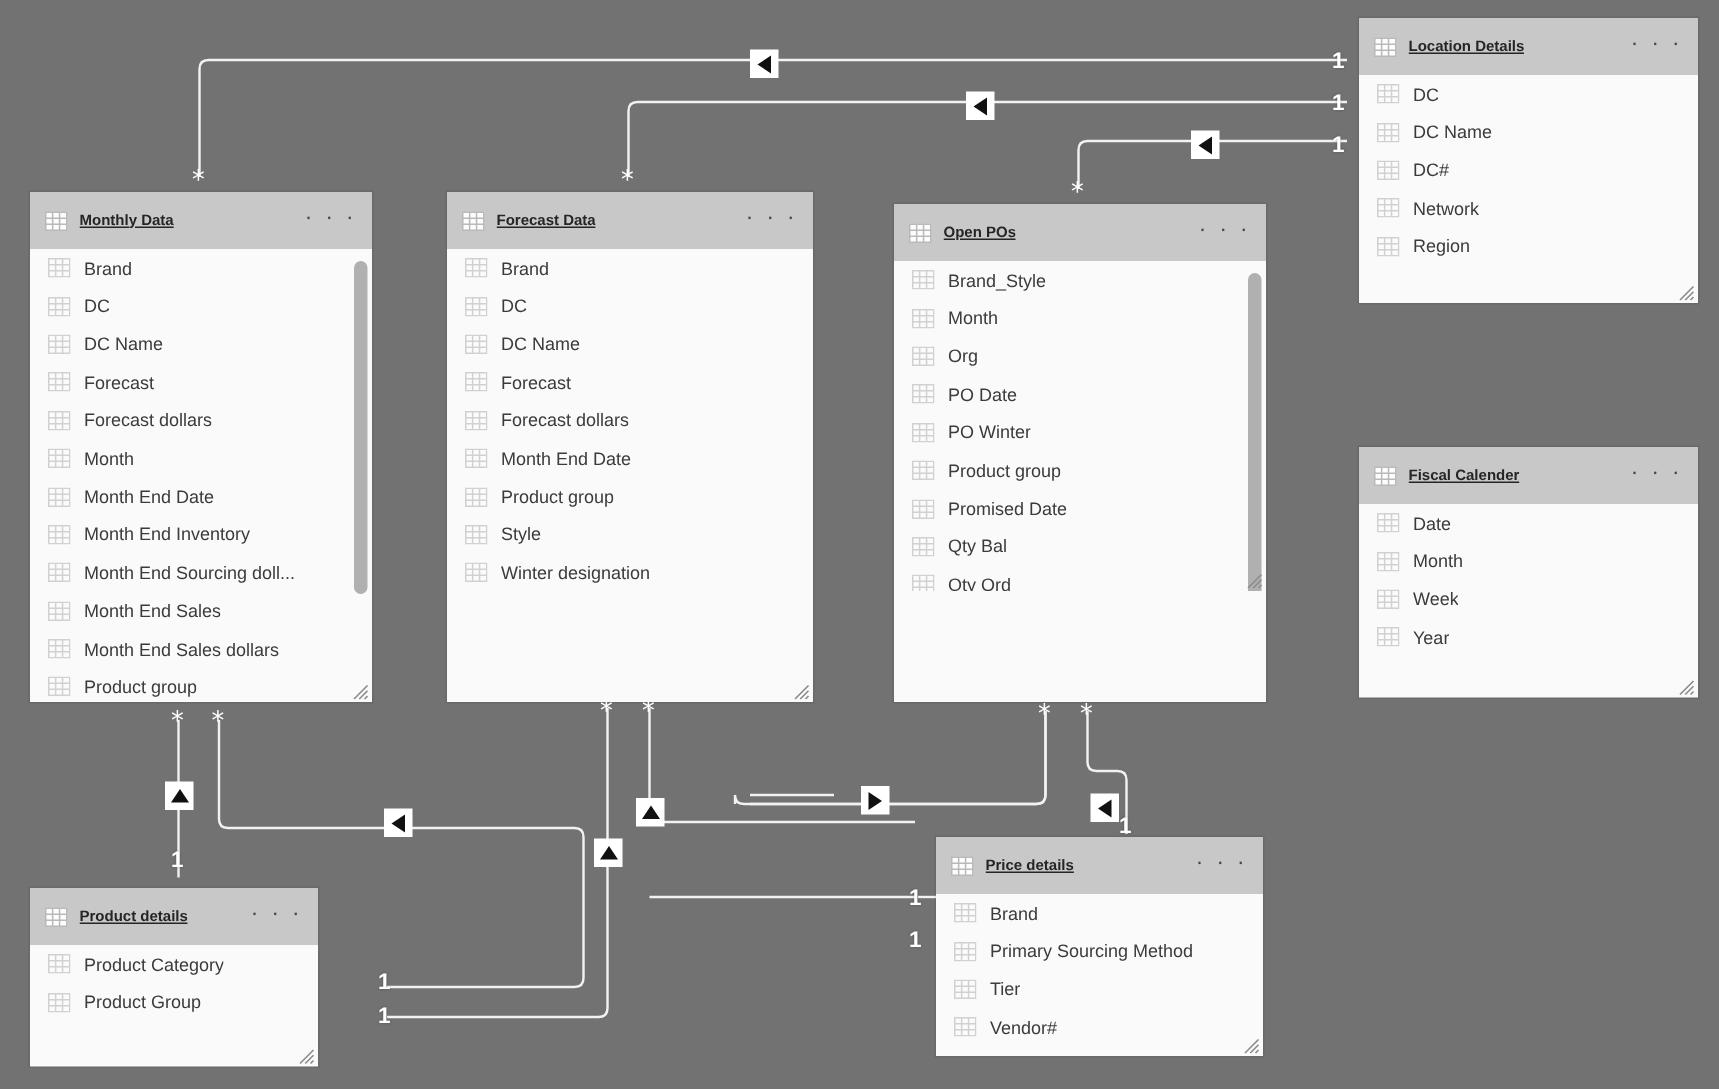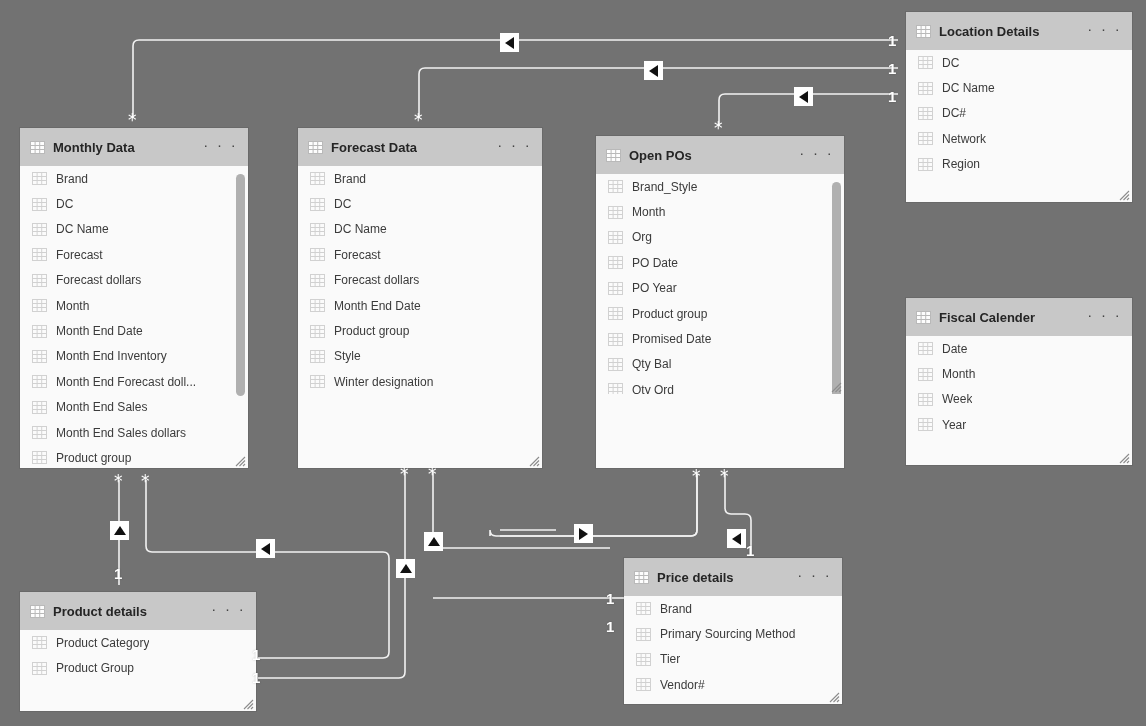--- a/index.html
+++ b/index.html
@@ -14,22 +14,22 @@
   
   #wires{position:absolute;left:0;top:0;width:1146px;height:726px;pointer-events:none;}
   #wires path{fill:none;stroke:#f2f2f2;stroke-width:1.6;}
 
   .card{position:absolute;background:#fafafa;box-shadow:0 0 0 1px rgba(0,0,0,.08);}
   .card .hdr{
     height:38px;background:#c8c8c8;display:flex;align-items:center;
     padding:0 10px;box-sizing:border-box;
   }
   .card .hdr .ttl{
-    font-size:13px;font-weight:bold;color:#252525;margin-left:8px;
-    white-space:nowrap;overflow:hidden;
+    font-size:10px;font-weight:bold;color:#252525;margin-left:8px;
+    white-space:nowrap;overflow:hidden;text-decoration:underline;
   }
   .card .hdr .dots{
     margin-left:auto;color:#444;font-size:15px;letter-spacing:2.3px;line-height:1;
     padding-bottom:5px;
   }
   .card .body{position:relative;overflow:hidden;}
   .fld{display:flex;align-items:center;height:25.4px;padding-left:12px;box-sizing:border-box;}
   .fld .nm{font-size:12px;color:#3b3b3b;margin-left:9px;white-space:nowrap;overflow:hidden;}
 
   
@@ -225,21 +225,21 @@
               <rect x="1" y="1" width="3.6" height="3" fill="#fdfdfd"></rect>
               <rect x="5.6" y="1" width="3.6" height="3" fill="#fdfdfd"></rect>
               <rect x="10.2" y="1" width="3.8" height="3" fill="#fdfdfd"></rect>
               <rect x="1" y="5" width="3.6" height="3" fill="#fdfdfd"></rect>
               <rect x="5.6" y="5" width="3.6" height="3" fill="#fdfdfd"></rect>
               <rect x="10.2" y="5" width="3.8" height="3" fill="#fdfdfd"></rect>
               <rect x="1" y="9" width="3.6" height="3" fill="#fdfdfd"></rect>
               <rect x="5.6" y="9" width="3.6" height="3" fill="#fdfdfd"></rect>
               <rect x="10.2" y="9" width="3.8" height="3" fill="#fdfdfd"></rect>
             </svg>
-            <span class="nm">Month End Forecast doll...</span>
+            <span class="nm">Month End Sourcing doll...</span>
           </div>
           <div class="fld">
             <svg class="gicon lt" viewBox="0 0 15 13">
               <rect x="0" y="0" width="15" height="13" fill="#b9b9b9"></rect>
               <rect x="1" y="1" width="3.6" height="3" fill="#fdfdfd"></rect>
               <rect x="5.6" y="1" width="3.6" height="3" fill="#fdfdfd"></rect>
               <rect x="10.2" y="1" width="3.8" height="3" fill="#fdfdfd"></rect>
               <rect x="1" y="5" width="3.6" height="3" fill="#fdfdfd"></rect>
               <rect x="5.6" y="5" width="3.6" height="3" fill="#fdfdfd"></rect>
               <rect x="10.2" y="5" width="3.8" height="3" fill="#fdfdfd"></rect>
@@ -527,21 +527,21 @@
               <rect x="1" y="1" width="3.6" height="3" fill="#fdfdfd"></rect>
               <rect x="5.6" y="1" width="3.6" height="3" fill="#fdfdfd"></rect>
               <rect x="10.2" y="1" width="3.8" height="3" fill="#fdfdfd"></rect>
               <rect x="1" y="5" width="3.6" height="3" fill="#fdfdfd"></rect>
               <rect x="5.6" y="5" width="3.6" height="3" fill="#fdfdfd"></rect>
               <rect x="10.2" y="5" width="3.8" height="3" fill="#fdfdfd"></rect>
               <rect x="1" y="9" width="3.6" height="3" fill="#fdfdfd"></rect>
               <rect x="5.6" y="9" width="3.6" height="3" fill="#fdfdfd"></rect>
               <rect x="10.2" y="9" width="3.8" height="3" fill="#fdfdfd"></rect>
             </svg>
-            <span class="nm">PO Year</span>
+            <span class="nm">PO Winter</span>
           </div>
           <div class="fld">
             <svg class="gicon lt" viewBox="0 0 15 13">
               <rect x="0" y="0" width="15" height="13" fill="#b9b9b9"></rect>
               <rect x="1" y="1" width="3.6" height="3" fill="#fdfdfd"></rect>
               <rect x="5.6" y="1" width="3.6" height="3" fill="#fdfdfd"></rect>
               <rect x="10.2" y="1" width="3.8" height="3" fill="#fdfdfd"></rect>
               <rect x="1" y="5" width="3.6" height="3" fill="#fdfdfd"></rect>
               <rect x="5.6" y="5" width="3.6" height="3" fill="#fdfdfd"></rect>
               <rect x="10.2" y="5" width="3.8" height="3" fill="#fdfdfd"></rect>
@@ -821,21 +821,21 @@
               <rect x="5.6" y="9" width="3.6" height="3" fill="#fdfdfd"></rect>
               <rect x="10.2" y="9" width="3.8" height="3" fill="#fdfdfd"></rect>
             </svg>
             <span class="nm">Year</span>
           </div>
           <svg class="grip" viewBox="0 0 11 11">
             <path d="M10 1 L1 10 M10 4.5 L4.5 10 M10 8 L8 10" stroke="#8c8c8c" stroke-width="1.1" fill="none"></path>
           </svg>
         </div>
       </div>
-      <div class="card" style="left: 20px; top: 592px; width: 236px; height: 119px;">
+      <div class="card" style="left: 20px; top: 592px; width: 192px; height: 119px;">
         <div class="hdr">
           <svg class="gicon " viewBox="0 0 15 13">
             <rect x="0" y="0" width="15" height="13" fill="#b9b9b9"></rect>
             <rect x="1" y="1" width="3.6" height="3" fill="#fdfdfd"></rect>
             <rect x="5.6" y="1" width="3.6" height="3" fill="#fdfdfd"></rect>
             <rect x="10.2" y="1" width="3.8" height="3" fill="#fdfdfd"></rect>
             <rect x="1" y="5" width="3.6" height="3" fill="#fdfdfd"></rect>
             <rect x="5.6" y="5" width="3.6" height="3" fill="#fdfdfd"></rect>
             <rect x="10.2" y="5" width="3.8" height="3" fill="#fdfdfd"></rect>
             <rect x="1" y="9" width="3.6" height="3" fill="#fdfdfd"></rect>

